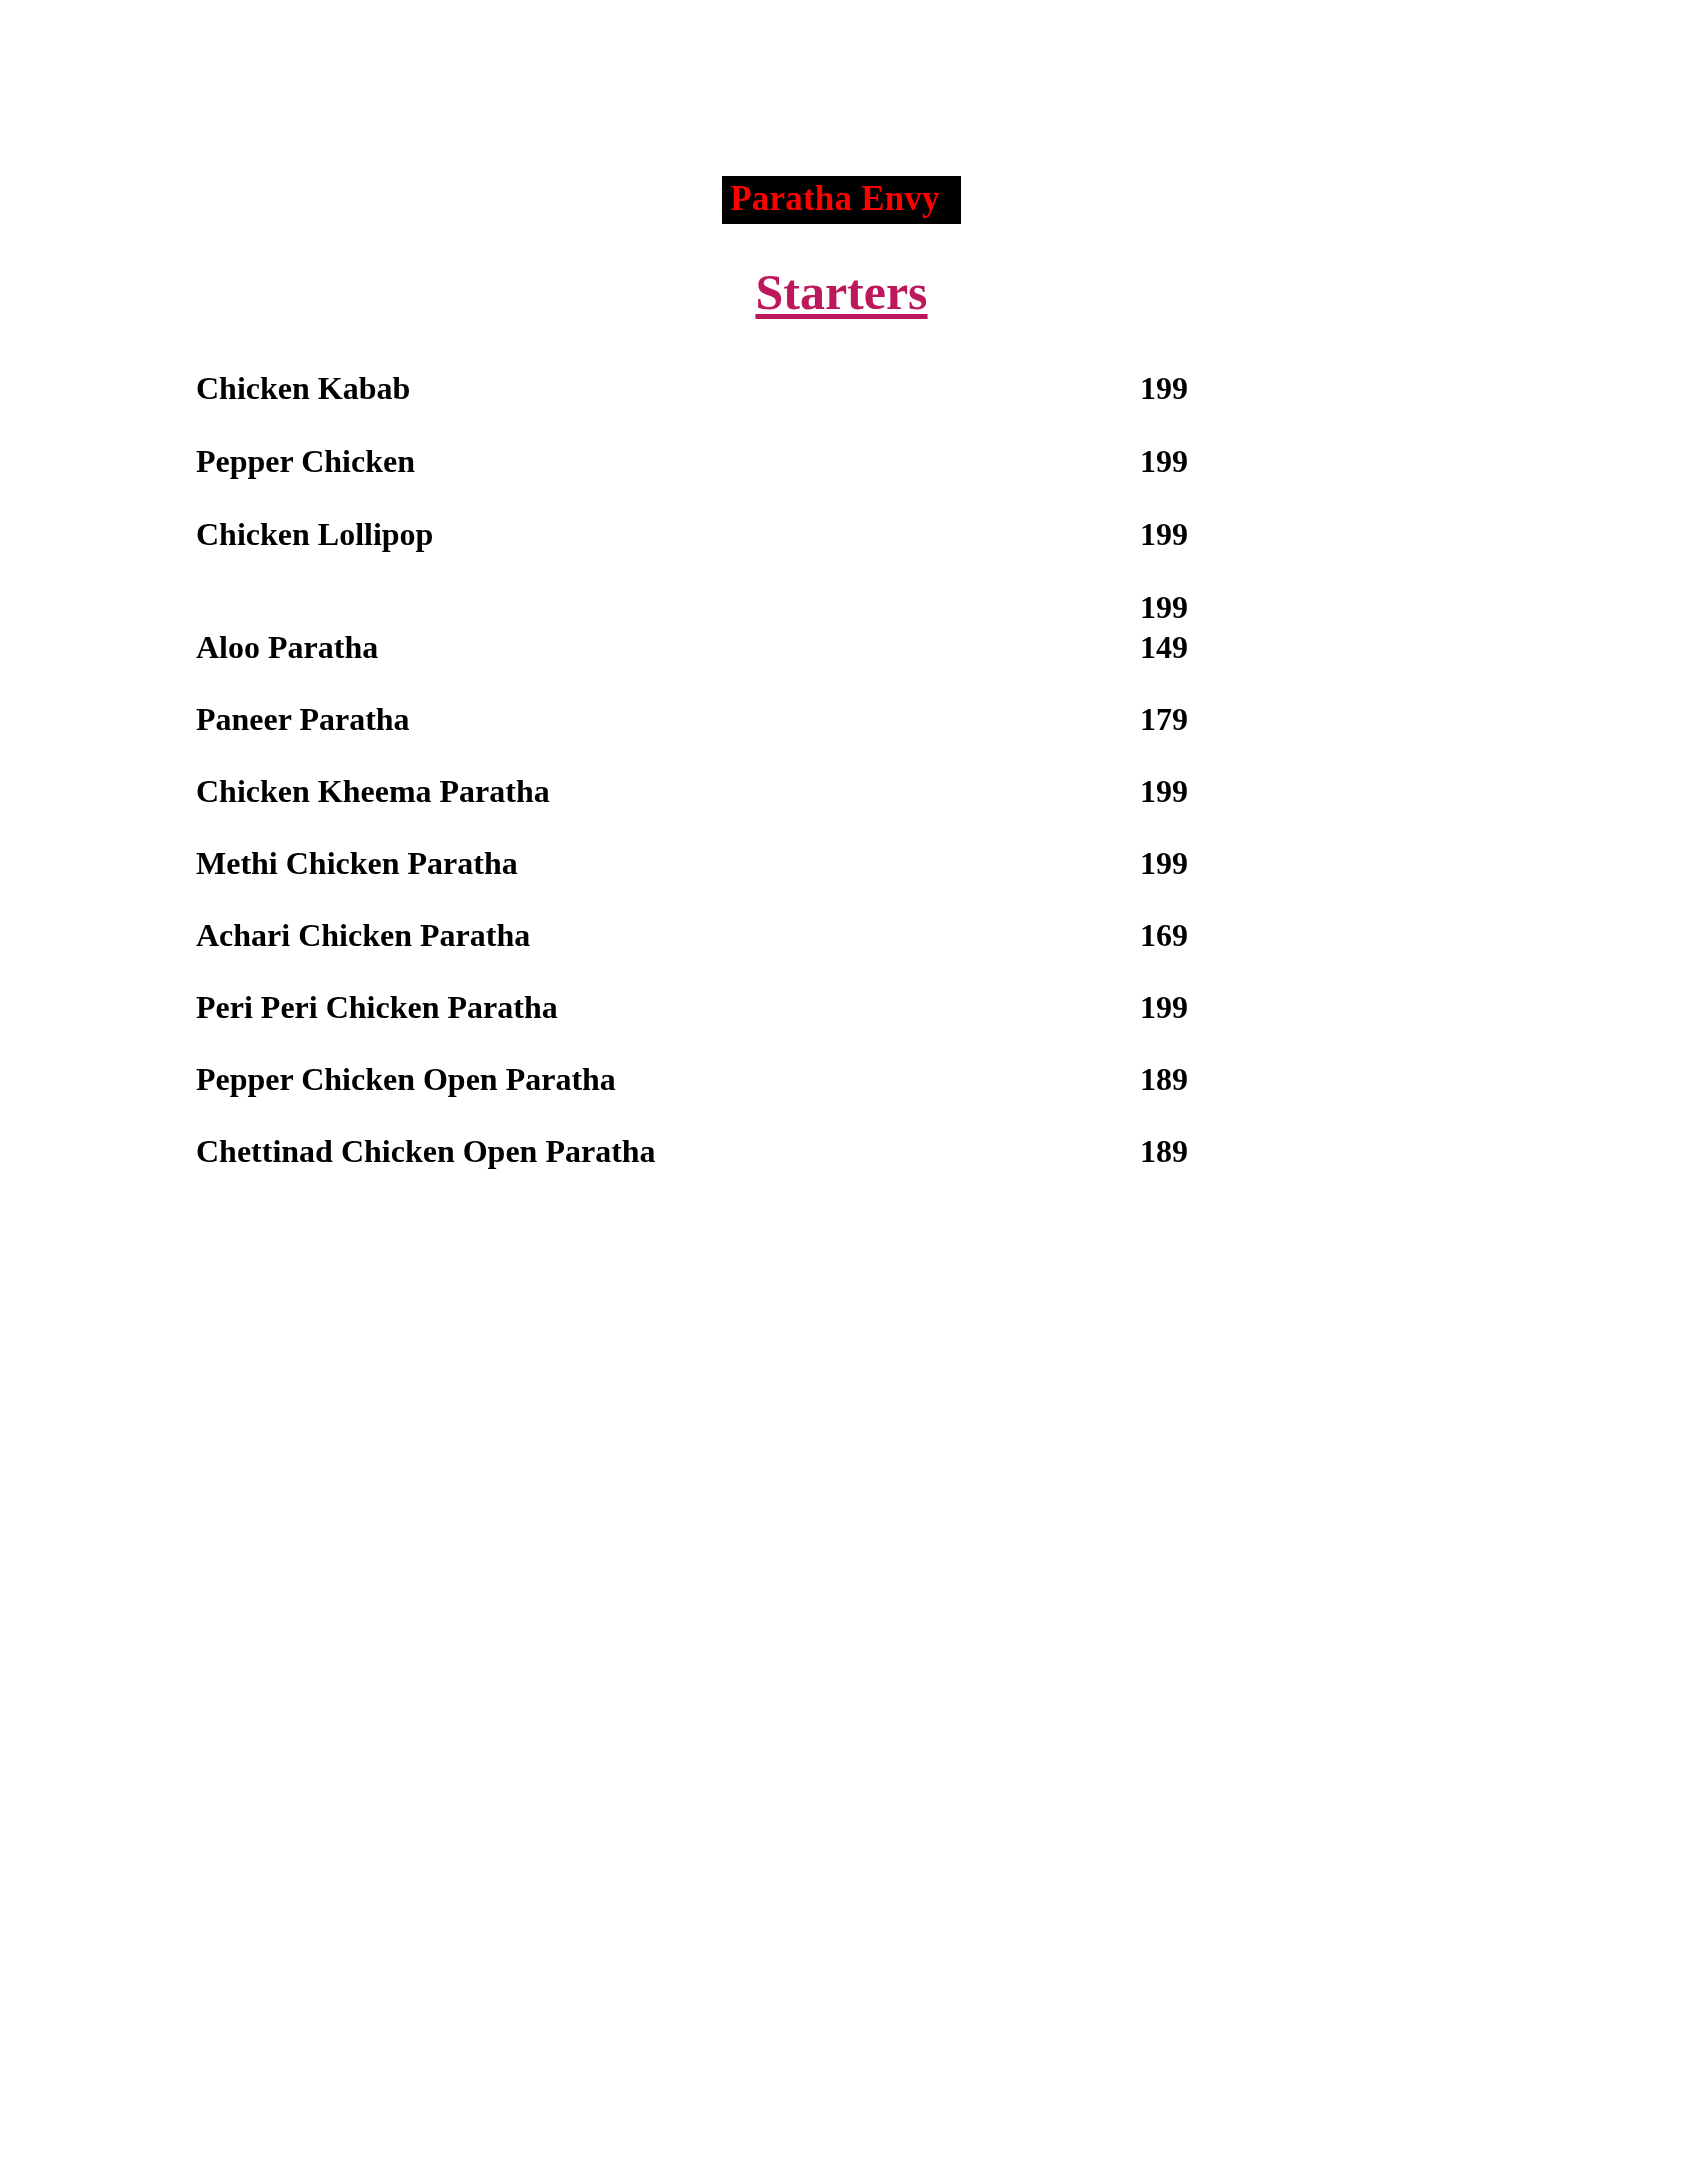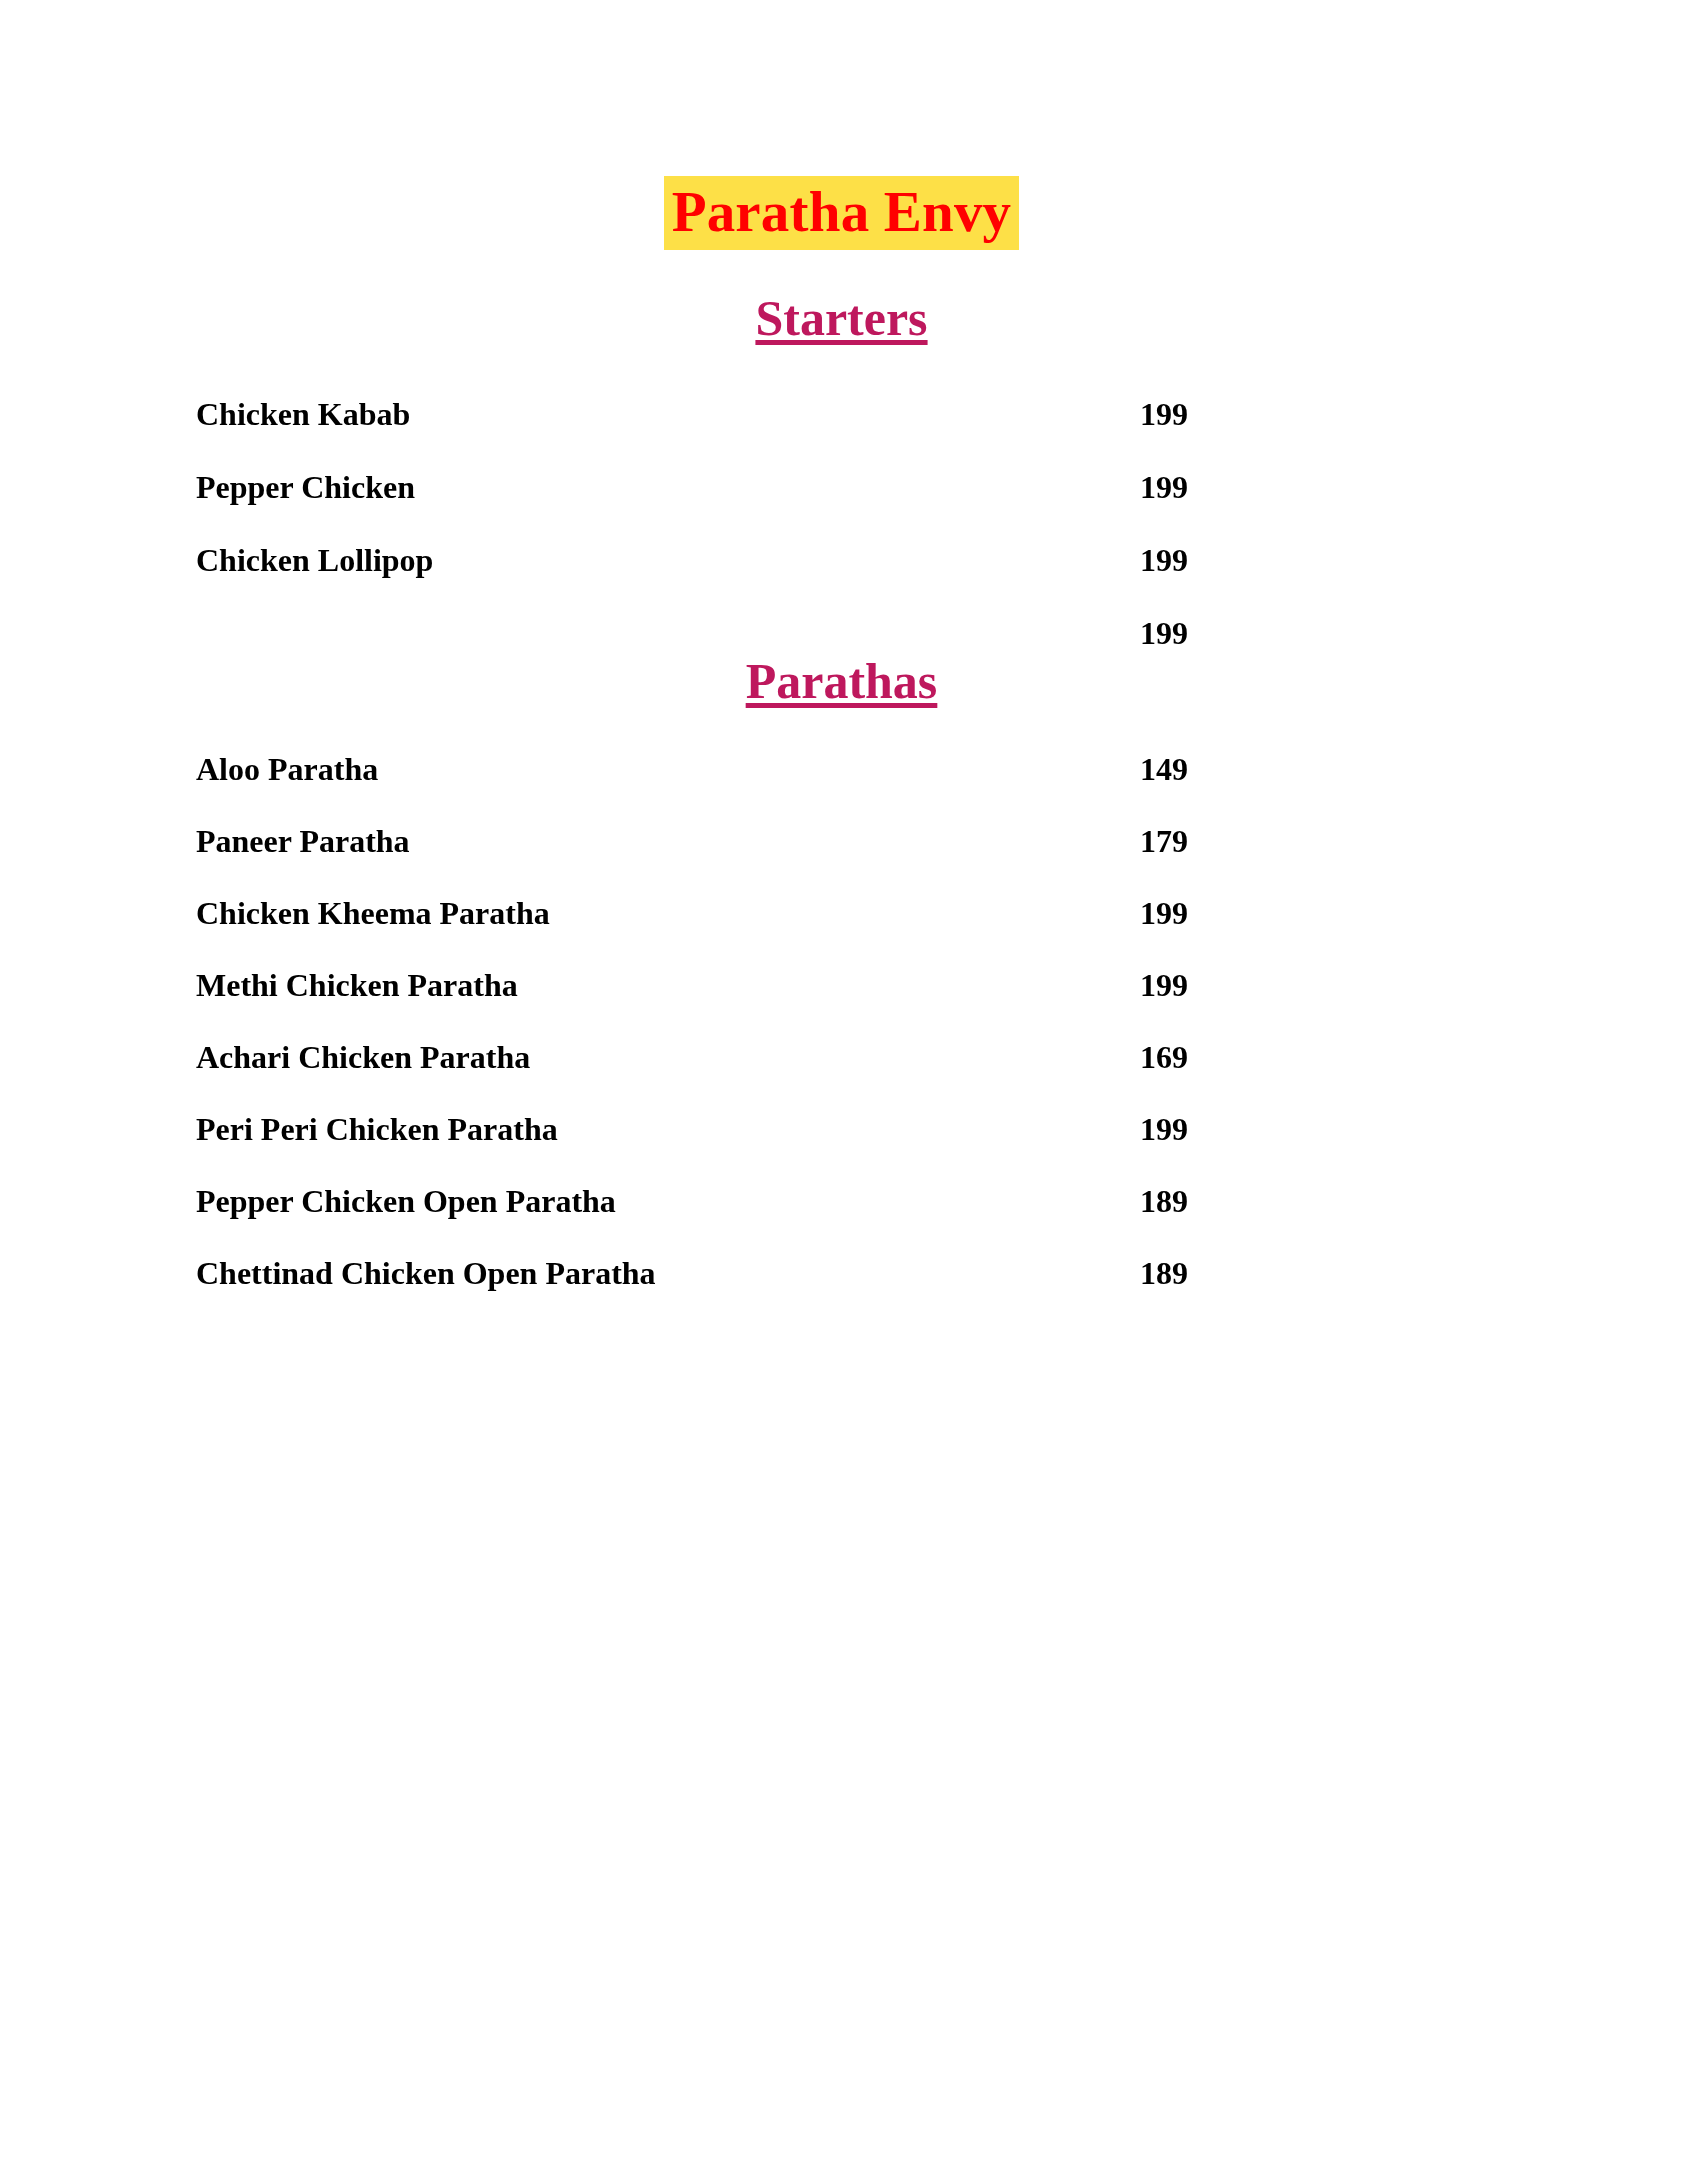--- a/index.html
+++ b/index.html
@@ -21,26 +21,26 @@
     box-sizing: border-box;
     padding: 0;
     position: relative;
   }
   .doc-title-wrap {
     text-align: center;
     margin-top: 176px;
   }
   .doc-title {
     display: inline-block;
-    font-size: 57px;
+    font-size: 35px;
     font-weight: bold;
     color: #ff0000;
-    background: #fde047;
+    background: #000000;
     line-height: 1.15;
-    padding: 3px 8px 5px 8px;
+    padding: 3px 21px 5px 8px;
     letter-spacing: 0.2px;
   }
   .section-heading-wrap {
     text-align: center;
   }
   .section-heading {
     display: inline-block;
     font-size: 50px;
     font-weight: bold;
     color: #be185d;
@@ -119,23 +119,20 @@
         <span class="item-price">199</span>
       </div>
     </li>
     <li class="menu-row">
       <div class="row-inner">
         <span class="item-price">199</span>
       </div>
     </li>
   </ul>
 
-  <div class="section-heading-wrap sec-parathas">
-    <span class="section-heading">Parathas</span>
-  </div>
 
   <ul class="menu-list parathas-list">
     <li class="menu-row">
       <div class="row-inner">
         <span class="item-name">Aloo Paratha</span>
         <span class="item-price">149</span>
       </div>
     </li>
     <li class="menu-row">
       <div class="row-inner">

